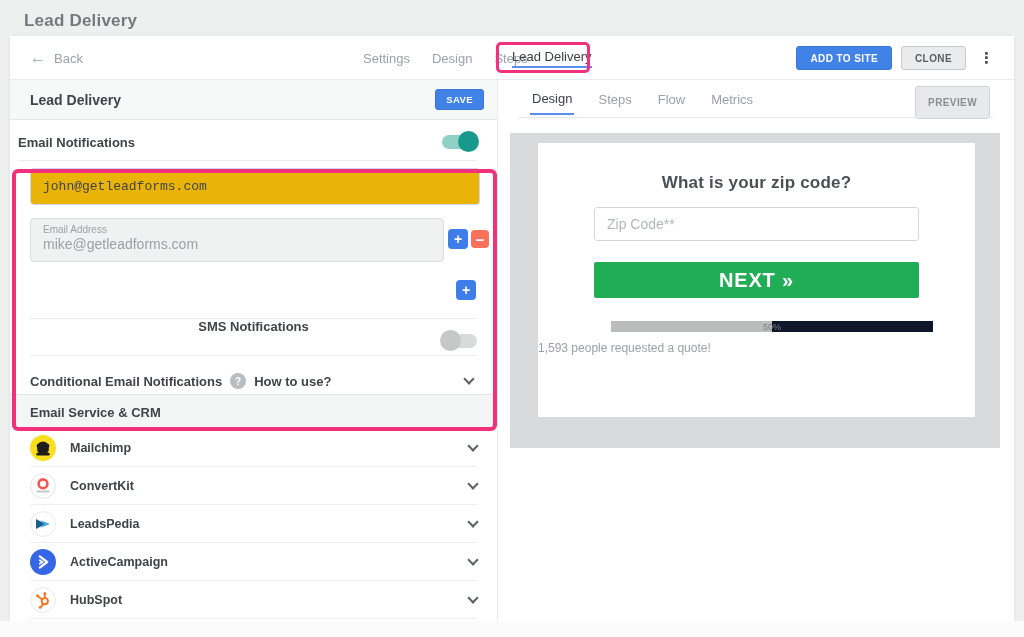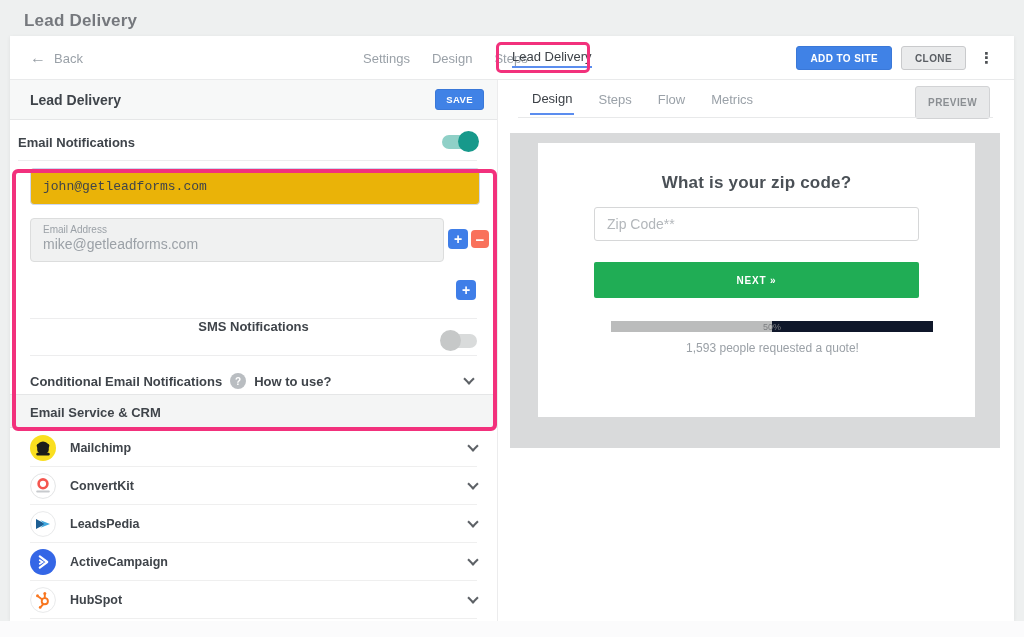--- a/index.html
+++ b/index.html
@@ -75,25 +75,25 @@
   .rp-tab { font-size:13px; color:#9aa1a8; cursor:pointer; padding:9px 2px 7px; }
   .rp-tab.active { color:#3c4147; border-bottom:2px solid #5b8def; }
   .btn-preview { position:absolute; right:24px; top:6px; height:33px; padding:0 12px; background:#e8e9ea; border:1px solid #d2d3d5; color:#8b8f93; font-size:10px; border-radius:3px; }
   .rp-divider { position:absolute; left:20px; right:21px; top:37px; height:1px; background:#e8e9ea; }
 
   .preview-area { position:absolute; left:12px; top:53px; width:490px; height:315px; background:#d9dadb; }
   .form-card { position:absolute; left:28px; top:10px; width:437px; height:274px; background:#fff; }
   .form-heading { position:absolute; left:0; top:30px; width:100%; text-align:center; font-size:17px; font-weight:bold; color:#4a5056; letter-spacing:.2px; }
   .zip-input { position:absolute; left:56px; top:64px; width:325px; height:34px; border:1px solid #d6d7d8; border-radius:3px; padding:0 12px; font-size:14px; color:#4a5056; font-family:inherit; }
   .zip-input::placeholder { color:#b3b7bb; opacity:1; }
-  .next-btn { position:absolute; left:56px; top:119px; width:325px; height:36px; background:#20ad55; border:none; border-radius:2px; color:#fff; font-size:10px; font-weight:bold; letter-spacing:.8px; cursor:pointer; font-family:inherit; }
+  .next-btn { position:absolute; left:56px; top:119px; width:325px; height:36px; background:#20ad55; border:none; border-radius:2px; color:#fff; font-size:20px; font-weight:bold; letter-spacing:.8px; cursor:pointer; font-family:inherit; }
   .progress { position:absolute; left:73px; top:178px; width:322px; height:11px; background:#0f172a; }
   .progress .fill { height:100%; background:#bbbcbc; }
   .progress .plabel { position:absolute; left:0; top:1px; width:100%; text-align:center; font-size:9px; color:#7c7e80; }
-  .social { position:absolute; left:0; top:198px; width:100%; text-align:center; font-size:12px; color:#9ba1a7;padding-left:32px; }
+  .social { position:absolute; left:0; top:198px; width:100%; text-align:left; font-size:12px; color:#9ba1a7; }
 </style>
 </head>
 <body>
 
 <div class="page-title">Lead Delivery</div>
 
 <div class="window">
 
   <div class="toolbar">
     <div class="back">

